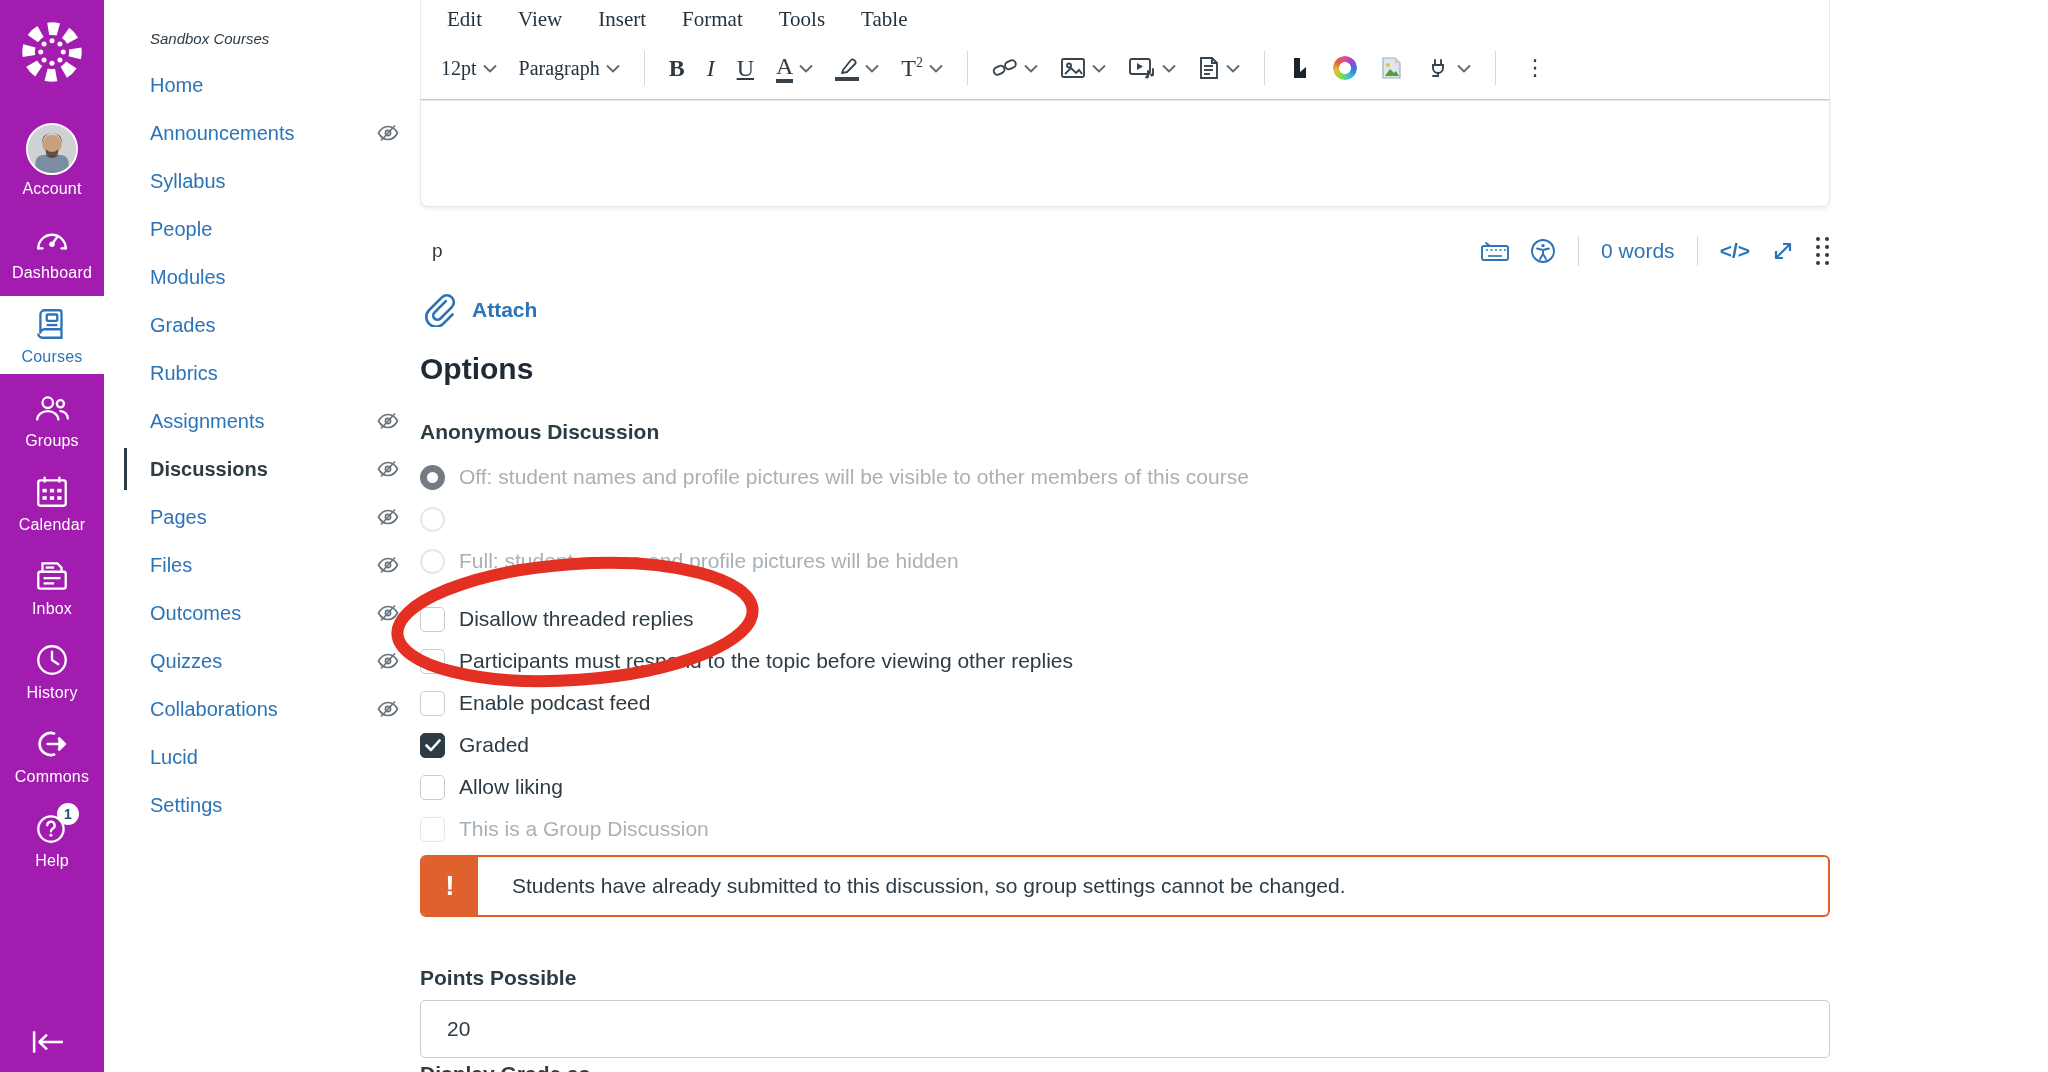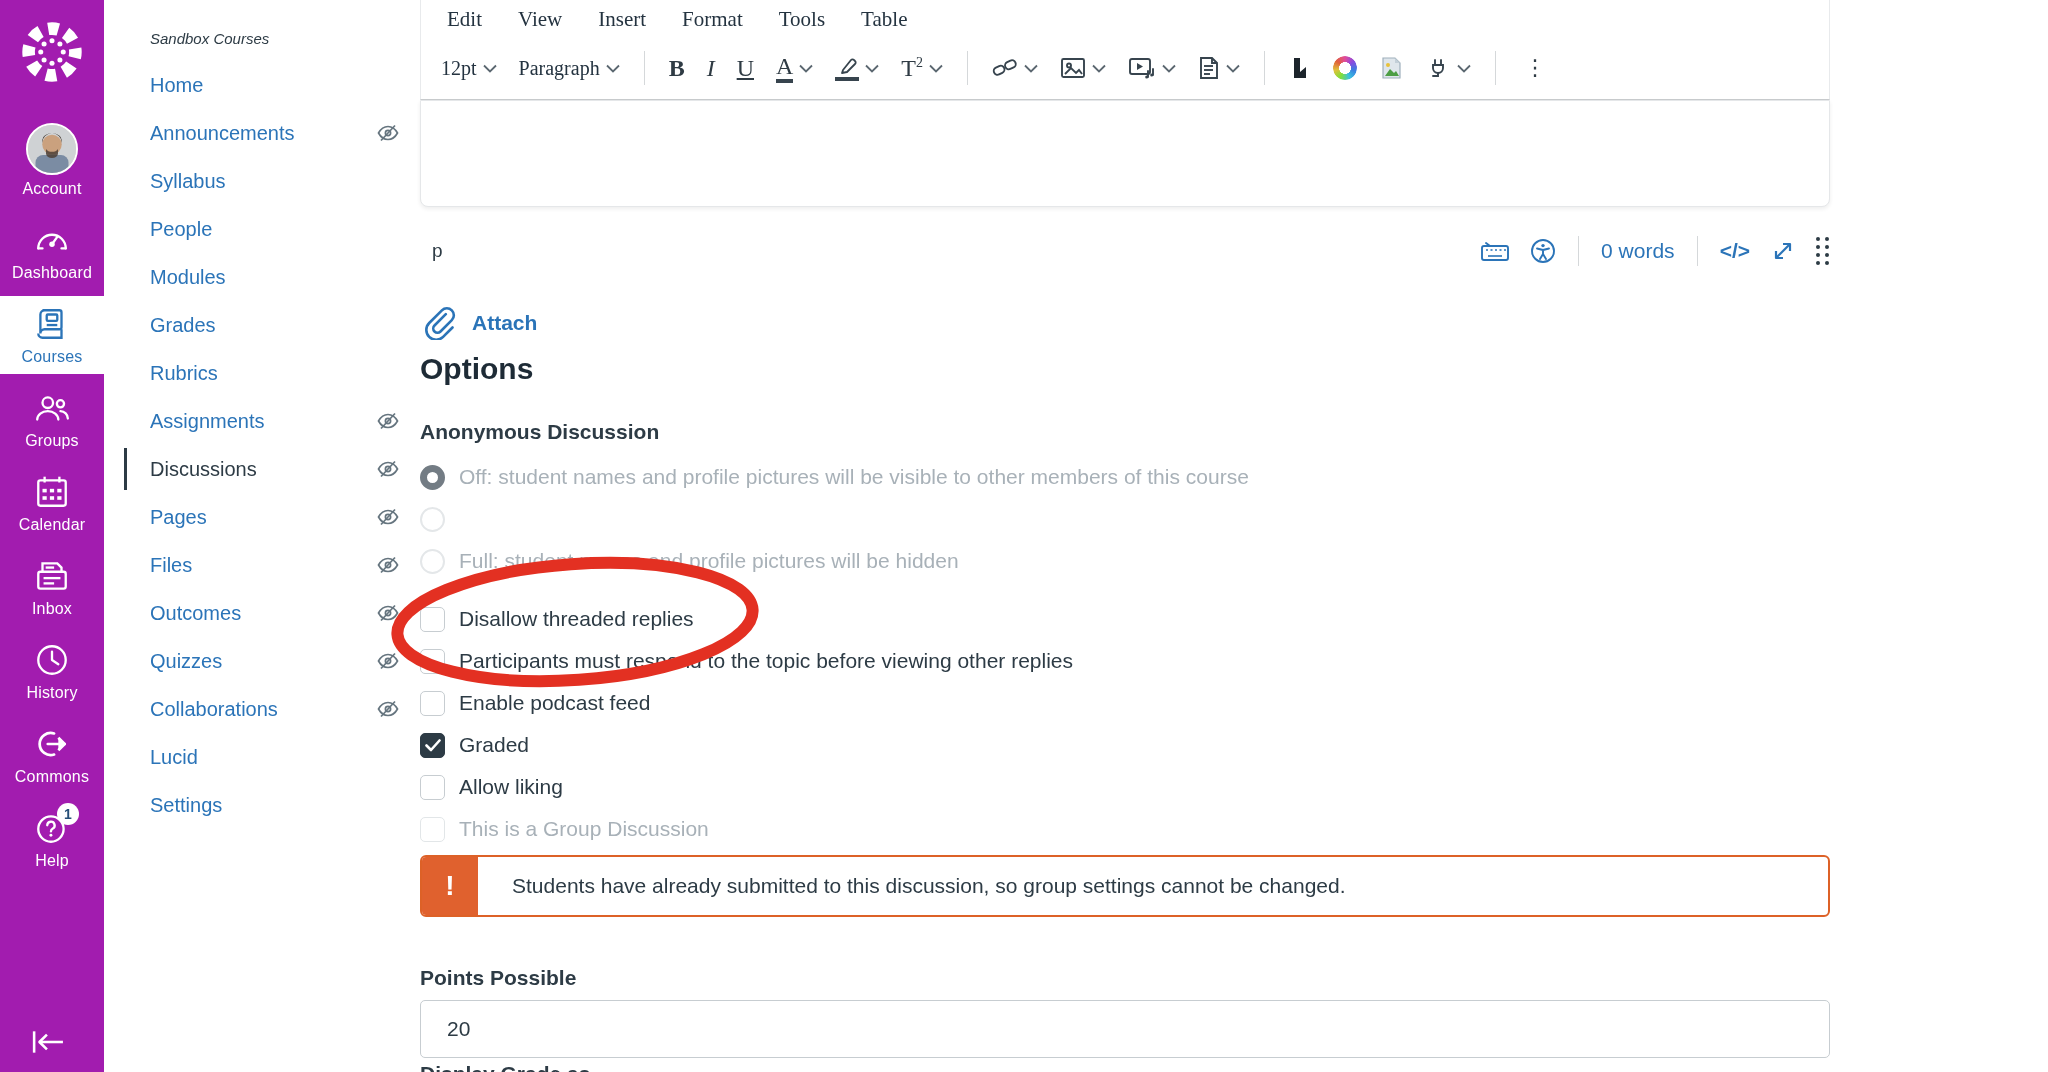--- a/index.html
+++ b/index.html
@@ -21,21 +21,21 @@
     font-size:14px; font-weight:bold; width:22px; height:22px; border-radius:50%;
     display:flex; align-items:center; justify-content:center; }
   .gn-collapse { position:absolute; left:26px; bottom:14px; color:#fff; cursor:pointer; }
 
   
   #course-nav { position:absolute; left:104px; top:0; width:316px; height:964px; background:#fff; }
   .cn-header { font-style:italic; font-size:15px; color:#2d3b45; margin:30px 0 0 46px; }
   .cn-list { list-style:none; margin-top:14px; padding-left:46px; }
   .cn-item { height:48px; display:flex; align-items:center; position:relative; width:250px; cursor:pointer; }
   .cn-label { color:#2b74b8; font-size:20px; }
-  .cn-item.active .cn-label { color:#2d3b45; font-weight:normal; }
+  .cn-item.active .cn-label { color:#2d3b45; font-weight:bold; }
   .cn-item.active::before { content:""; position:absolute; left:-26px; top:3px; bottom:3px; width:3px; background:#2d3b45; }
   .cn-eye { position:absolute; right:0; top:50%; transform:translateY(-50%); color:#66757f; }
 
   
   #main { position:absolute; left:420px; top:0; width:1628px; height:1072px; }
 
   
   .rce-top { position:absolute; top:0; left:0; width:1410px; height:100px;
     border-left:1px solid #e8eaec; border-right:1px solid #e8eaec; border-bottom:1px solid #c9ccce; }
   .menubar { height:38px; display:flex; align-items:center; gap:36px; padding-left:26px;
@@ -64,21 +64,21 @@
   .sb-left { font-size:19px; color:#2d3b45; padding-left:12px; }
   .sb-right { display:flex; align-items:center; gap:20px; color:#2b74b8; }
   .sb-right .vdiv { height:30px; margin:0 2px; }
   .sb-words { font-size:21px; color:#2b74b8; }
   .sb-html { font-size:21px; font-weight:bold; color:#2b74b8; cursor:pointer; }
   .sb-icon { cursor:pointer; display:flex; }
   .drag-dots { display:grid; grid-template-columns:repeat(2, 5px); grid-gap:4px; cursor:grab; }
   .drag-dots i { width:4px; height:4px; background:#2d3b45; border-radius:50%; }
 
   
-  .attach-row { position:absolute; top:306px; left:0; display:flex; align-items:center; gap:12px;
+  .attach-row { position:absolute; top:293px; left:0; display:flex; align-items:center; gap:12px;
     color:#2b74b8; cursor:pointer; }
   .attach-label { font-size:21px; font-weight:bold; }
   .options-heading { position:absolute; top:352px; left:0; font-size:30px; font-weight:700; color:#1e2b36; }
   .anon-heading { position:absolute; top:420px; left:0; font-size:21px; font-weight:bold; color:#2d3b45; }
 
   .radio-group { position:absolute; top:456px; left:0; }
   .radio-row { height:42px; display:flex; align-items:center; gap:14px; }
   .radio-circle { width:25px; height:25px; border-radius:50%; border:2px solid #e4e7e9; background:#fff; flex:none; }
   .radio-circle.selected { border:7px solid #737c84; }
   .radio-label { font-size:21px; color:#a8b1b8; }

